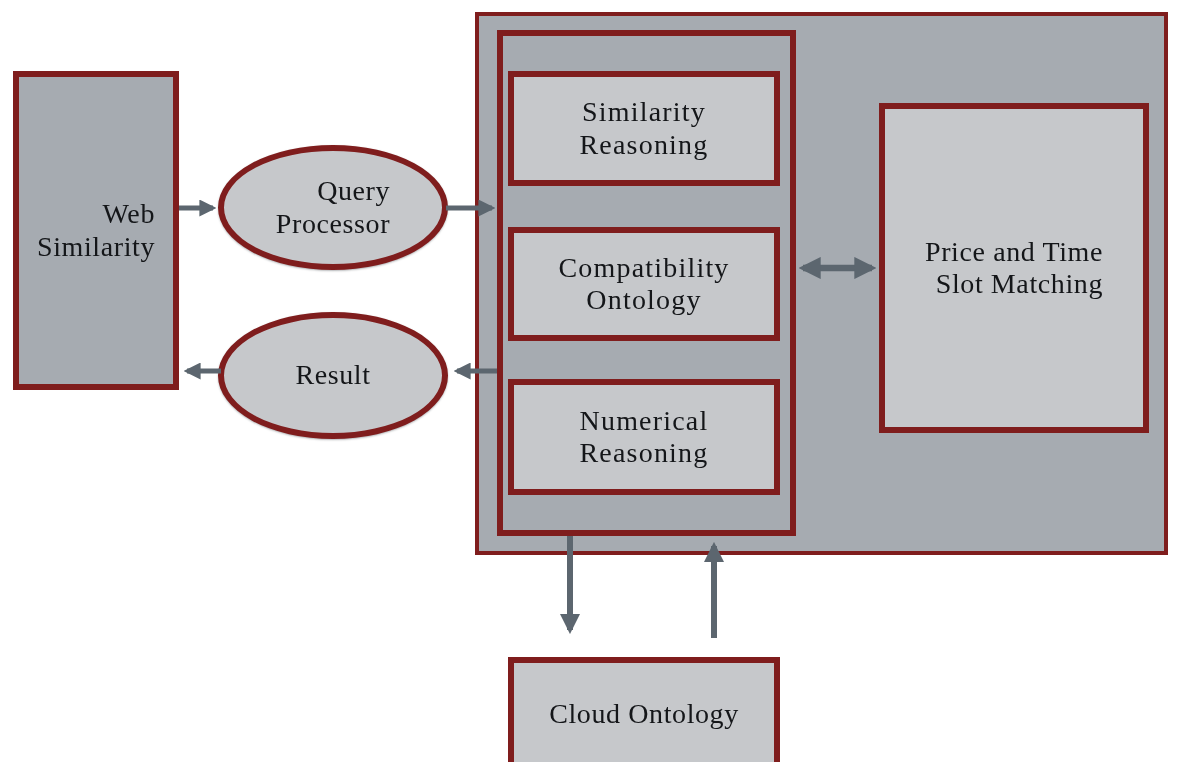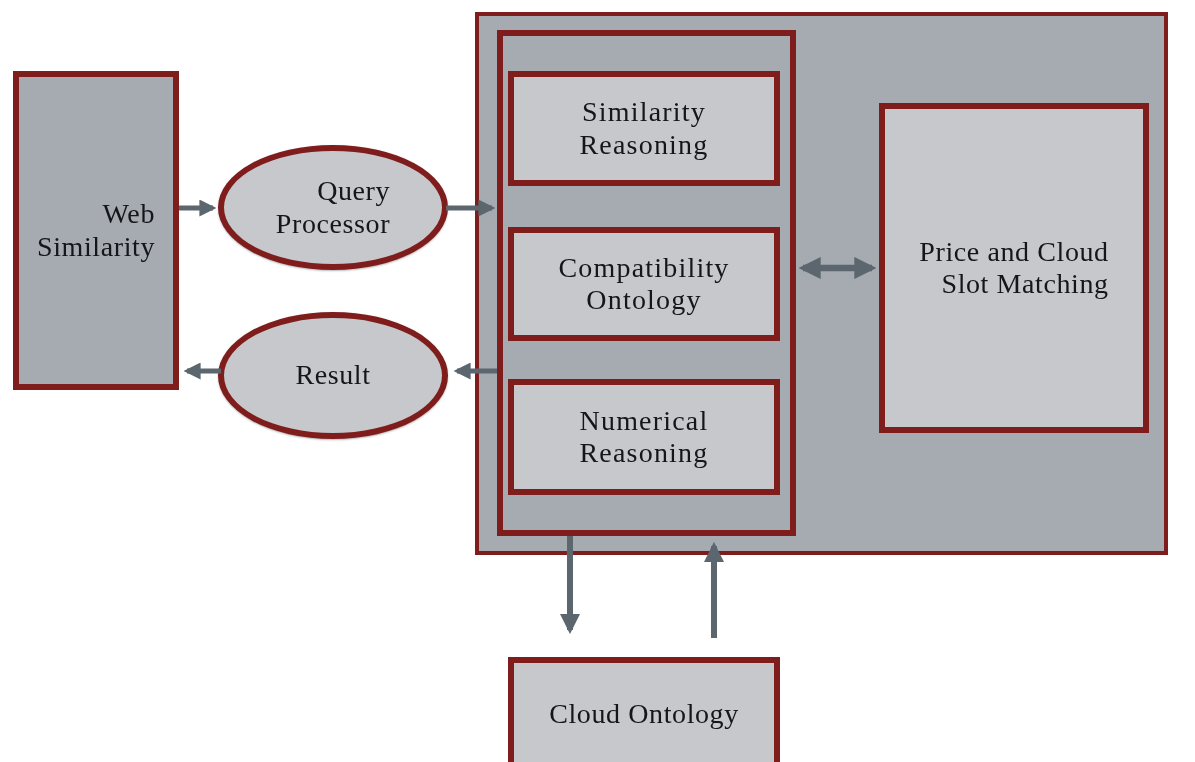--- a/index.html
+++ b/index.html
@@ -84,21 +84,21 @@
   <div class="node fill-light" style="left:508px; top:227px; width:272px; height:114px;">
     <span class="reason-label">Compatibility Ontology</span>
   </div>
 
   <div class="node fill-light" style="left:508px; top:379px; width:272px; height:116px;">
     <span class="reason-label">Numerical Reasoning</span>
   </div>
 
   <div class="node fill-light" style="left:879px; top:103px; width:270px; height:330px;">
     <div class="multiline">
-      <div>Price and Cloud</div>
+      <div>Price and Time</div>
       <div>Slot Matching</div>
     </div>
   </div>
 
   <div class="node fill-light" style="left:508px; top:637px; width:272px; height:114px;margin-top:20px;">
     <span>Cloud Ontology</span>
   </div>
 
   <svg class="connector-layer" width="1195" height="762" viewBox="0 0 1195 762" xmlns="http://www.w3.org/2000/svg">
     <defs>

